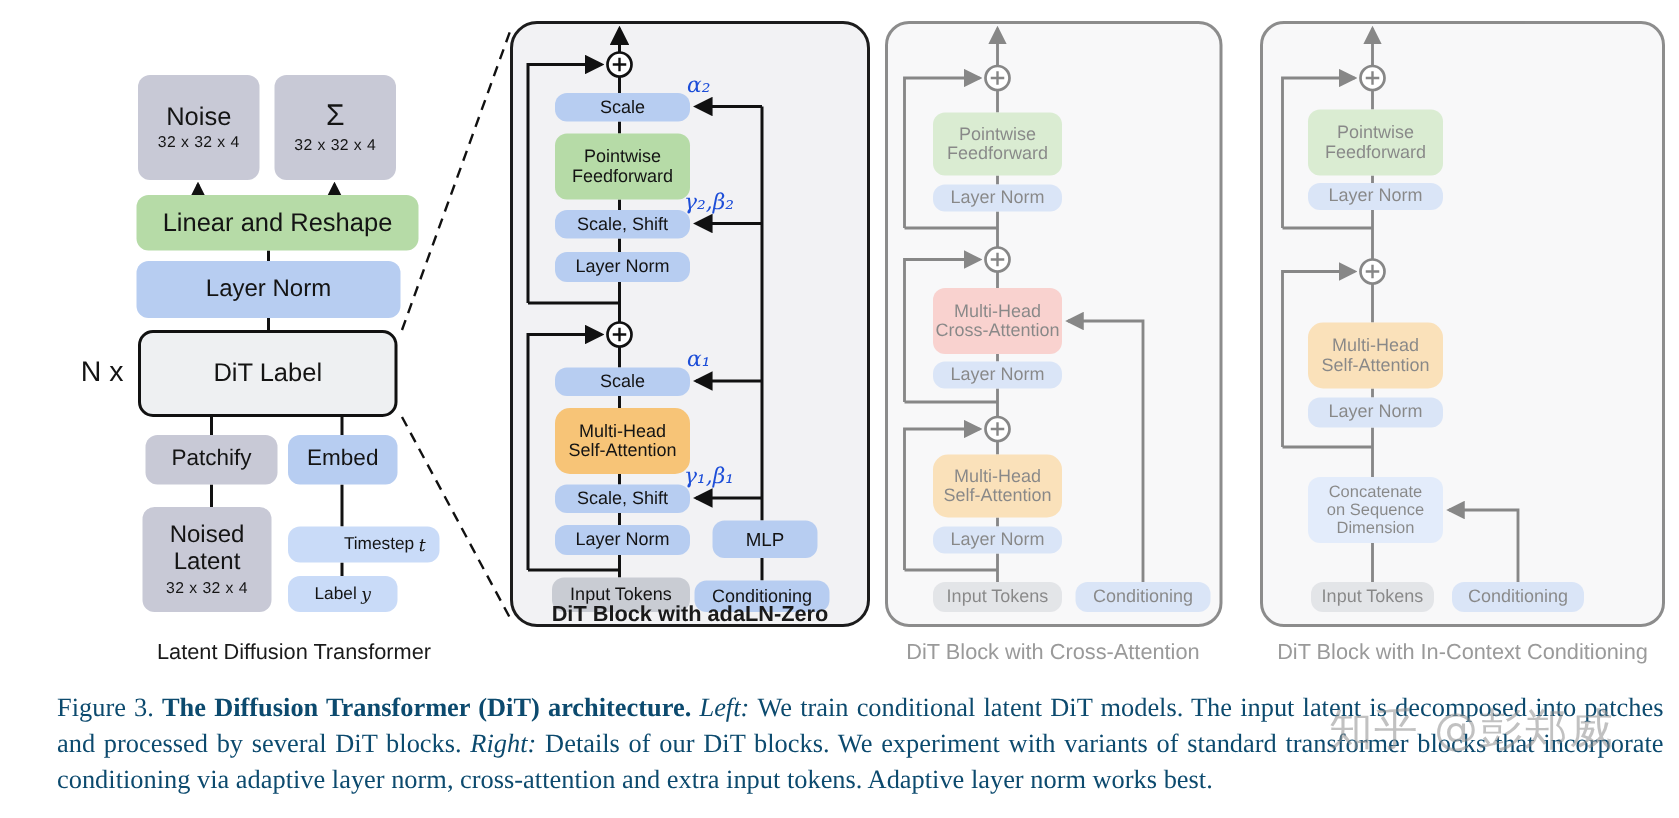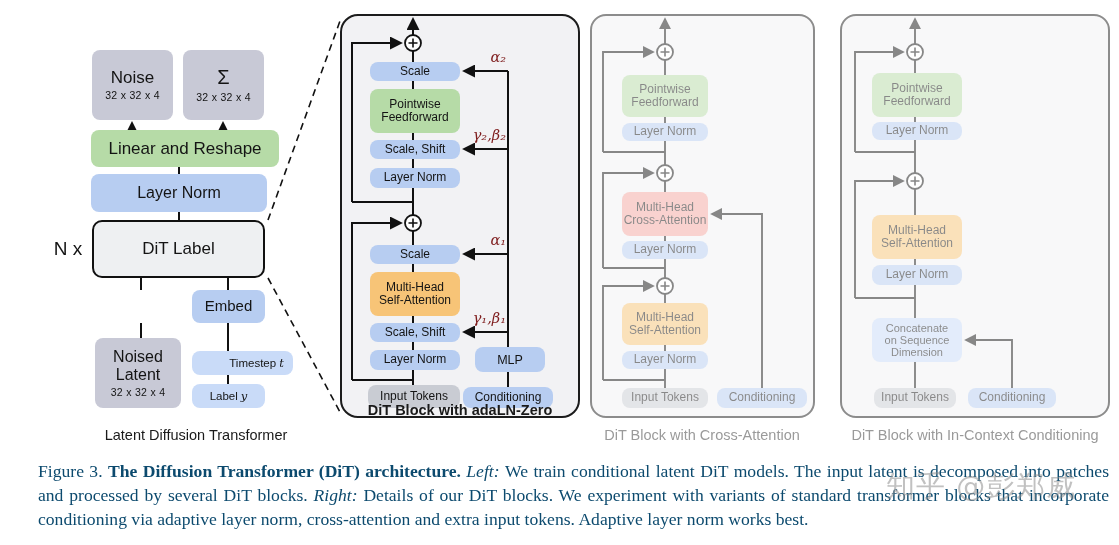--- a/index.html
+++ b/index.html
@@ -4,32 +4,32 @@
 <style>
   html,body{margin:0;padding:0;background:#ffffff;}
   #stage{position:relative;width:1119px;height:545px;background:#ffffff;overflow:hidden;
          font-family:"Liberation Sans",sans-serif;}
   svg.wires{position:absolute;left:0;top:0;z-index:1;}
   .box{position:absolute;z-index:2;display:flex;flex-direction:column;align-items:center;
        justify-content:center;text-align:center;color:#141414;border-radius:8px;line-height:1.12;}
   .blue{background:var(--blue);}
   .lightblue{background:var(--light_blue);}
   .green{background:var(--green);}
-  .orange{background:var(--orange);}
+  .orange{background:var(--orange);border-radius:10px;}
   .pink{background:var(--pink);}
   .grayb{background:var(--gray_box);}
   .inputgray{background:var(--input_gray);}
   .panel{position:absolute;z-index:0;border:2.5px solid #1c1c1c;border-radius:18px;
          background:var(--panel_bg);box-sizing:border-box;}
   .panel.thin{border-width:2px;border-radius:16px;}
   .faded{position:absolute;left:0;top:0;width:1119px;height:545px;opacity:0.5;z-index:2;}
   .faded svg.wires{z-index:1;}
   .dims{font-size:10.5px;margin-top:3px;letter-spacing:0.3px;}
   .greek{position:absolute;z-index:3;font-family:"DejaVu Serif",serif;font-style:italic;
-         font-size:14.5px;color:#7f1d1d;text-align:right;}
+         font-size:14.5px;color:#1d4ed8;}
   .diagram-caption{position:absolute;z-index:2;font-size:14.5px;color:#1a1a1a;text-align:center;}
   .diagram-caption.gray{color:#9a9a9a;}
   #figure-caption{position:absolute;left:38px;top:459px;width:1071px;z-index:2;
       font-family:"Liberation Serif",serif;font-size:17.6px;line-height:1.37;color:#0c4a6e;
       text-align:justify;}
   #figure-caption .b{font-weight:bold;}
   #figure-caption .i{font-style:italic;}
   #watermark{position:absolute;left:886px;top:467px;z-index:4;font-size:29px;
       color:#8f8f8f;opacity:0.55;letter-spacing:1px;white-space:nowrap;
       font-family:"DejaVu Sans",sans-serif;}
@@ -103,20 +103,21 @@
     <span class="dims">32 x 32 x 4</span>
   </div>
   <div class="box grayb" style="left:183px;top:50px;width:81px;height:70px;font-size:20px;">
     <span>Σ</span>
     <span class="dims" style="font-size:10.5px;">32 x 32 x 4</span>
   </div>
   <div class="box green" style="left:91px;top:130px;width:188px;height:37px;font-size:17px;">Linear and Reshape</div>
   <div class="box blue" style="left:91px;top:174px;width:176px;height:38px;font-size:16px;">Layer Norm</div>
   <div class="box" style="left:48px;top:236px;width:40px;height:26px;font-size:19px;background:transparent;">N x</div>
   <div class="box" style="left:92px;top:220px;width:173px;height:58px;font-size:17px;background:#eef0f2;border:2px solid #111;border-radius:10px;box-sizing:border-box;">DiT Label</div>
+  <div class="box grayb" style="left:97px;top:290px;width:88px;height:33px;font-size:15px;">Patchify</div>
   <div class="box blue" style="left:192px;top:290px;width:73px;height:33px;font-size:15px;">Embed</div>
   <div class="box grayb" style="left:95px;top:338px;width:86px;height:70px;font-size:16px;">
     <span style="width:70px;">Noised Latent</span>
     <span class="dims">32 x 32 x 4</span>
   </div>
   <div class="box lightblue" style="left:192px;top:351px;width:73px;height:24px;font-size:11.5px;flex-direction:row;gap:3px;padding-left:28px;">
     <span>Timestep</span>
       <span style="font-family:'DejaVu Serif',serif;font-style:italic;">t</span>
   </div>
   <div class="box lightblue" style="left:192px;top:384px;width:73px;height:24px;font-size:11.5px;flex-direction:row;gap:3px;">

